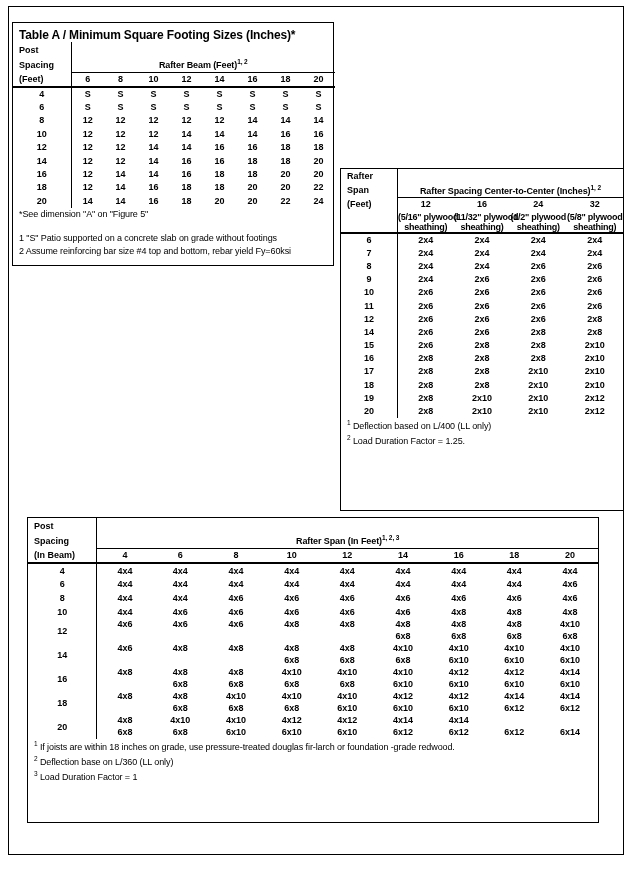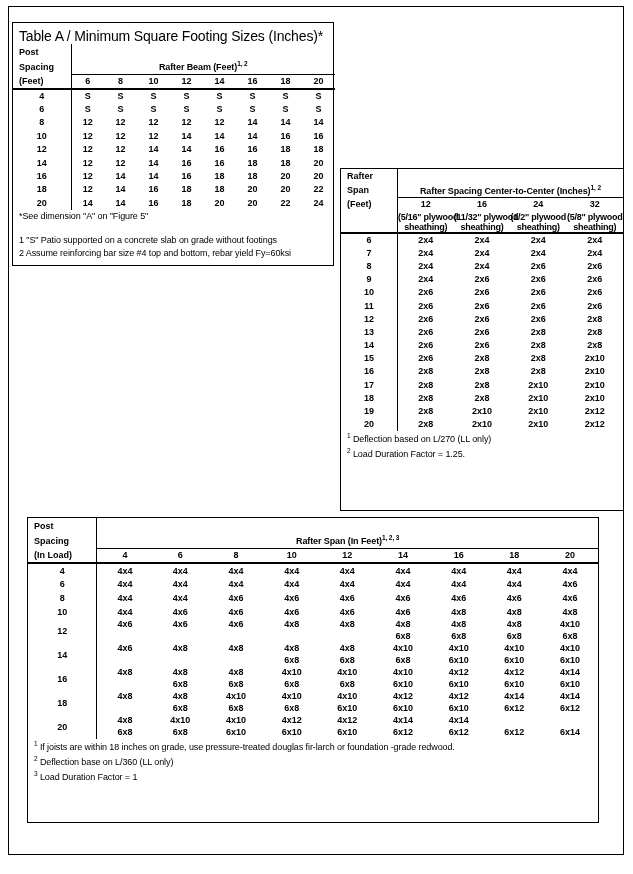--- a/index.html
+++ b/index.html
@@ -27,22 +27,22 @@
     padding: 0;
   }
   
   #table-a-box { left: 12px; top: 22px; width: 322px; height: 244px; }
   
   #table-b-box { left: 340px; top: 168px; width: 284px; height: 343px; }
   
   #table-c-box { left: 27px; top: 517px; width: 572px; height: 306px; }
 
   .tbl-title {
-    font-size: 14px;
-    font-weight: normal;
+    font-size: 12px;
+    font-weight: bold;
     padding: 5px 0 0 6px;
     letter-spacing: -0.15px;
     white-space: nowrap;
   }
   table.grid {
     border-collapse: collapse;
     width: 100%;
     table-layout: fixed;
   }
   table.grid td, table.grid th {
@@ -308,27 +308,20 @@
           <td class="cellval">2x6</td>
         </tr>
         <tr>
           <td class="rowlabel stub-blank" style="height:13.2px">12</td>
           <td class="cellval">2x6</td>
           <td class="cellval">2x6</td>
           <td class="cellval">2x6</td>
           <td class="cellval">2x8</td>
         </tr>
         <tr>
-          <td class="rowlabel stub-blank" style="height:13.2px">13</td>
-          <td class="cellval">2x6</td>
-          <td class="cellval">2x6</td>
-          <td class="cellval">2x8</td>
-          <td class="cellval">2x8</td>
-        </tr>
-        <tr>
           <td class="rowlabel stub-blank" style="height:13.2px">14</td>
           <td class="cellval">2x6</td>
           <td class="cellval">2x6</td>
           <td class="cellval">2x8</td>
           <td class="cellval">2x8</td>
         </tr>
         <tr>
           <td class="rowlabel stub-blank" style="height:13.2px">15</td>
           <td class="cellval">2x6</td>
           <td class="cellval">2x8</td>
@@ -368,21 +361,21 @@
           <td class="cellval">2x8</td>
           <td class="cellval">2x10</td>
           <td class="cellval">2x10</td>
           <td class="cellval">2x12</td>
         </tr>
       </tbody>
   </table>
   <div class="notes">
     <div>
       <span class="note-sup">1</span>
-      <span>Deflection based on L/270 (LL only)</span>
+      <span>Deflection based on L/400 (LL only)</span>
     </div>
     <div>
       <span class="note-sup">2</span>
       <span>Load Duration Factor = 1.25.</span>
     </div>
   </div>
 </div>
 
 <div class="tbl-box" id="table-c-box">
   <table class="grid">
@@ -393,21 +386,21 @@
     <tbody id="table-c-head">
         <tr>
           <td class="stub" style="height:15px">Post</td>
           <td colspan="9"></td>
         </tr>
         <tr>
           <td class="stub" style="height:15px">Spacing</td>
           <td class="spanhead" colspan="9"><span>Rafter Span (In Feet)</span><sup>1, 2, 3</sup></td>
         </tr>
         <tr class="thickline">
-          <td class="stub" style="height:15px">(In Load)</td>
+          <td class="stub" style="height:15px">(In Beam)</td>
           <td class="colnum">4</td>
           <td class="colnum">6</td>
           <td class="colnum">8</td>
           <td class="colnum">10</td>
           <td class="colnum">12</td>
           <td class="colnum">14</td>
           <td class="colnum">16</td>
           <td class="colnum">18</td>
           <td class="colnum">20</td>
         </tr>

